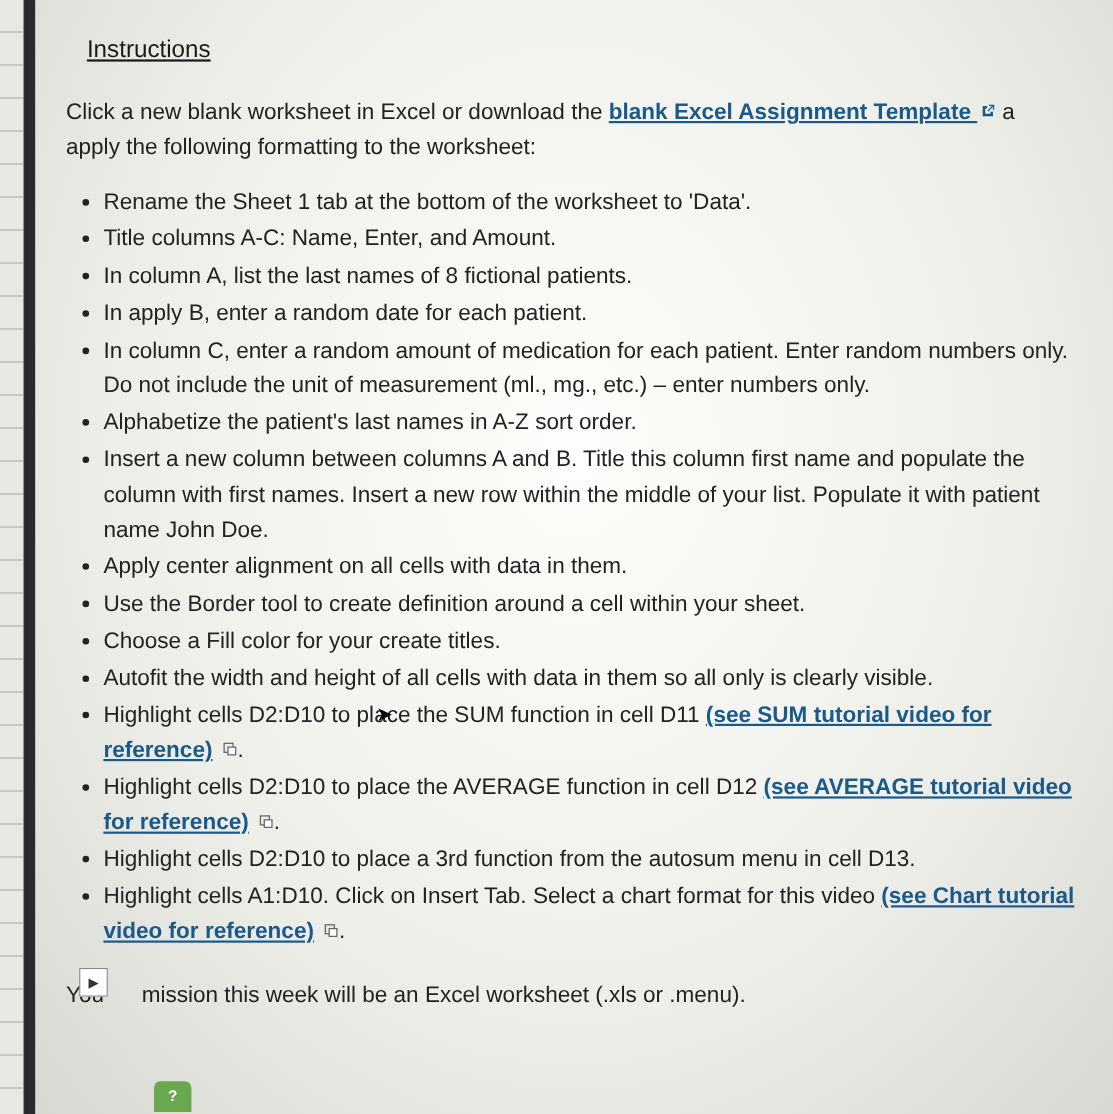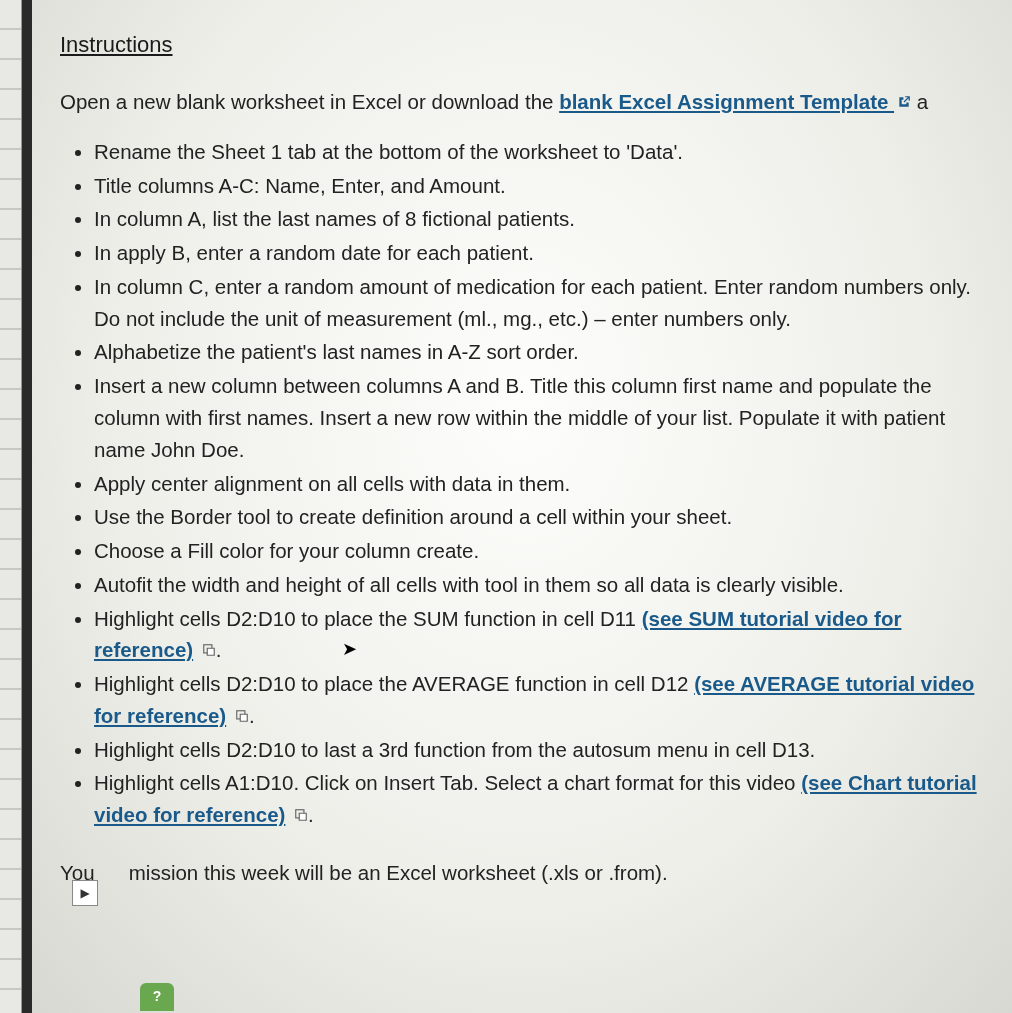--- a/index.html
+++ b/index.html
@@ -45,20 +45,21 @@
     line-height: 1.55;
     position: relative;
     overflow: hidden;
   }
   .heading {
     text-decoration: underline;
     font-size: 22px;
     margin-bottom: 24px;
     font-weight: 400;
     color: #1a1a1a;
+    margin-left: 19px;
   }
   .intro {
     margin-bottom: 18px;
   }
   .intro .bold { font-weight: 400; }
   .link {
     color: #1a5a8a;
     text-decoration: underline;
     font-weight: 700;
   }
@@ -125,61 +126,62 @@
 
 <div class="page-wrap">
   <div class="notebook-margin"></div>
   <div class="dark-gutter"></div>
 
   <div class="paper">
 
     <div class="heading">Instructions</div>
 
     <p class="intro">
-      <span>Open a </span><span class="bold">new blank worksheet in Excel</span><span> or download the </span><a class="link">blank Excel Assignment Template </a><svg class="ext-icon" viewBox="0 0 24 24" fill="none" stroke="#1a5a8a" stroke-width="2">
+      <span>Click a </span><span class="bold">new blank worksheet in Excel</span><span> or download the </span><a class="link">blank Excel Assignment Template </a><svg class="ext-icon" viewBox="0 0 24 24" fill="none" stroke="#1a5a8a" stroke-width="2">
           <path d="M14 3h7v7M21 3l-9 9M5 5h5v2H7v10h10v-3h2v5H5V5z"></path>
         </svg><span> a</span><br>
+      <span>apply the following formatting to the worksheet:</span>
     </p>
 
     <ul class="steps">
       <li>Rename the Sheet 1 tab at the bottom of the worksheet to 'Data'.</li>
       <li>Title columns A-C: Name, Enter, and Amount.</li>
       <li>In column A, list the last names of 8 fictional patients.</li>
       <li>In apply B, enter a random date for each patient.</li>
       <li>In column C, enter a random amount of medication for each patient. Enter random numbers only. Do not include the unit of measurement (ml., mg., etc.) – enter numbers only.</li>
       <li>Alphabetize the patient's last names in A-Z sort order.</li>
       <li>Insert a new column between columns A and B.  Title this column first name and populate the column with first names. Insert a new row within the middle of your list. Populate it with patient name John Doe.</li>
       <li>Apply center alignment on all cells with data in them.</li>
       <li>Use the Border tool to create definition around a cell within your sheet.</li>
-      <li>Choose a Fill color for your column create.</li>
-      <li>Autofit the width and height of all cells with tool in them so all data is clearly visible.</li>
+      <li>Choose a Fill color for your create titles.</li>
+      <li>Autofit the width and height of all cells with data in them so all only is clearly visible.</li>
 
       <li>
         <span>Highlight cells D2:D10 to place the SUM function in cell D11 </span><a class="link">(see SUM tutorial video for reference)</a><span> <svg class="ext-icon" viewBox="0 0 24 24" fill="none" stroke="#666" stroke-width="2">
               <rect x="3" y="3" width="14" height="14"></rect>
               <path d="M9 9h12v12H9z" fill="#fff"></path>
             </svg>.</span>
       </li>
       <li>
         <span>Highlight cells D2:D10 to place the AVERAGE function in cell D12 </span><a class="link">(see AVERAGE tutorial video for reference)</a><span> <svg class="ext-icon" viewBox="0 0 24 24" fill="none" stroke="#666" stroke-width="2">
               <rect x="3" y="3" width="14" height="14"></rect>
               <path d="M9 9h12v12H9z" fill="#fff"></path>
             </svg>.</span>
       </li>
-      <li>Highlight cells D2:D10 to last a 3rd function from the autosum menu in cell D13.</li>
+      <li>Highlight cells D2:D10 to place a 3rd function from the autosum menu in cell D13.</li>
       <li>
         <span>Highlight cells A1:D10. Click on Insert Tab. Select a chart format for this video </span><a class="link">(see Chart tutorial video for reference)</a><span> <svg class="ext-icon" viewBox="0 0 24 24" fill="none" stroke="#666" stroke-width="2">
               <rect x="3" y="3" width="14" height="14"></rect>
               <path d="M9 9h12v12H9z" fill="#fff"></path>
             </svg>.</span>
       </li>
     </ul>
 
     <p class="footer-line">
-      <span>You</span><span>&nbsp;&nbsp;&nbsp;&nbsp;&nbsp;&nbsp;</span><span>mission this week will be an Excel worksheet (.xls or .from).</span>
+      <span>You</span><span>&nbsp;&nbsp;&nbsp;&nbsp;&nbsp;&nbsp;</span><span>mission this week will be an Excel worksheet (.xls or .menu).</span>
     </p>
 
     <div class="play-badge">
       <span>▶</span>
     </div>
 
     <div class="help-badge">
       <span>?</span>
     </div>
 

